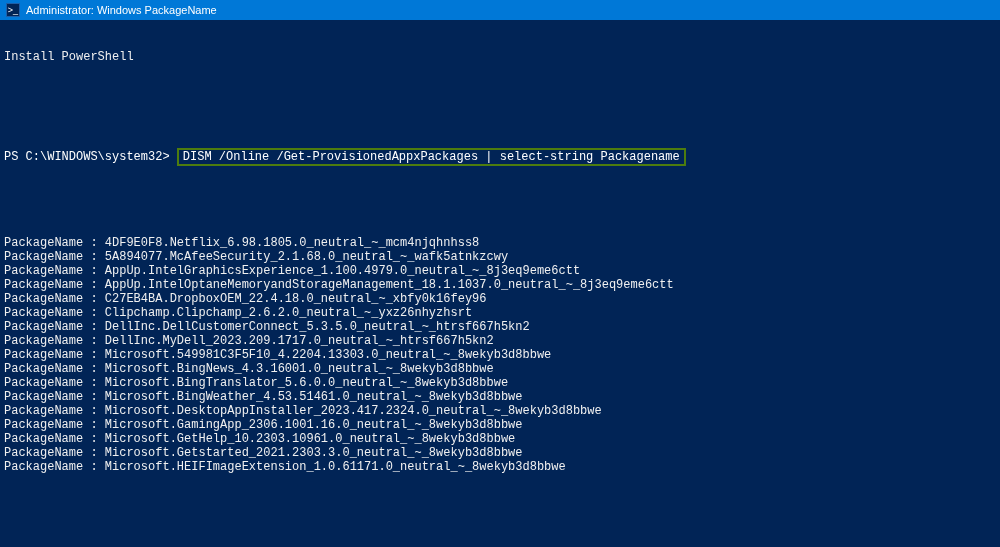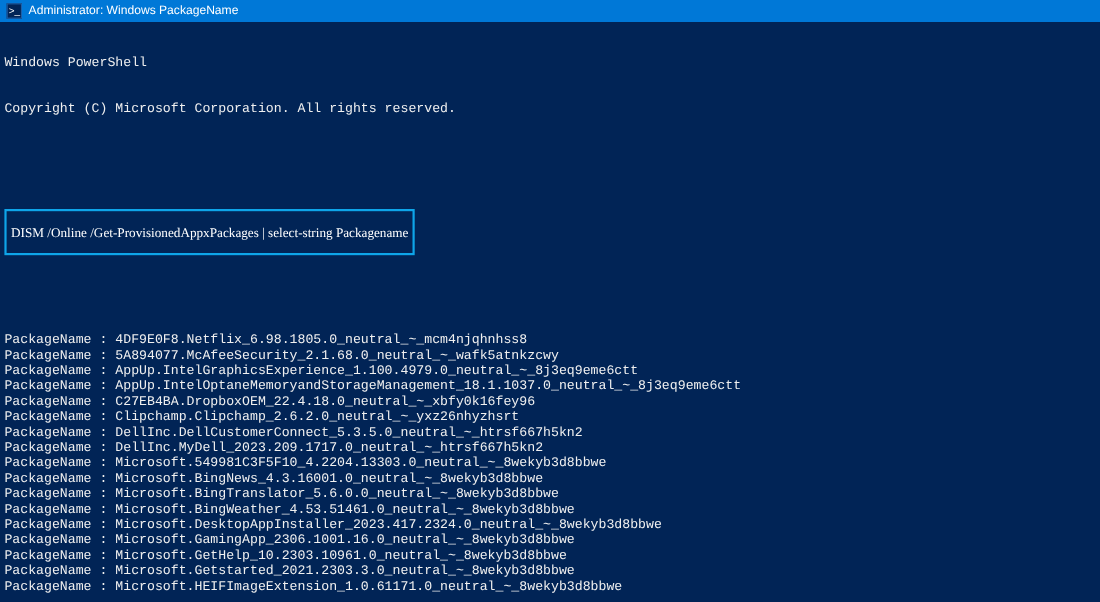--- a/index.html
+++ b/index.html
@@ -37,38 +37,37 @@
     .terminal {
       padding: 2px 4px;
       line-height: 14px;
       white-space: pre;
       color: #f0f0f0;
     }
     .line { display: block; }
     .prompt-row { display: flex; align-items: center; }
     .prompt { color: #ffffff; }
     .cmd-box {
-      border: 2px solid #0ea5e9;
-      padding: 12px 4px;
+      border: 2px solid #4d7c0f;
+      padding: 0 4px;
       color: #ffffff;
       display: inline-block;
-      font-family: Liberation Serif, serif;
     }
   </style>
 </head>
 <body>
 
 <div class="titlebar">
   <span class="ps-icon">&gt;_</span>
   <span>Administrator: Windows PackageName</span>
 </div>
 
 <div class="terminal">
-  <span class="line">Windows PowerShell</span>
-  <span class="line">Copyright (C) Microsoft Corporation. All rights reserved.</span>
+  <span class="line">Install PowerShell</span>
   <span class="line"></span>
   <span class="line"></span>
   <div class="line prompt-row">
+    <span class="prompt">PS C:\WINDOWS\system32&gt; </span>
     <span class="cmd-box">DISM /Online /Get-ProvisionedAppxPackages | select-string Packagename</span>
   </div>
   <span class="line"> </span>
   <div id="packages-out"><span class="line">PackageName : 4DF9E0F8.Netflix_6.98.1805.0_neutral_~_mcm4njqhnhss8</span><span class="line">PackageName : 5A894077.McAfeeSecurity_2.1.68.0_neutral_~_wafk5atnkzcwy</span><span class="line">PackageName : AppUp.IntelGraphicsExperience_1.100.4979.0_neutral_~_8j3eq9eme6ctt</span><span class="line">PackageName : AppUp.IntelOptaneMemoryandStorageManagement_18.1.1037.0_neutral_~_8j3eq9eme6ctt</span><span class="line">PackageName : C27EB4BA.DropboxOEM_22.4.18.0_neutral_~_xbfy0k16fey96</span><span class="line">PackageName : Clipchamp.Clipchamp_2.6.2.0_neutral_~_yxz26nhyzhsrt</span><span class="line">PackageName : DellInc.DellCustomerConnect_5.3.5.0_neutral_~_htrsf667h5kn2</span><span class="line">PackageName : DellInc.MyDell_2023.209.1717.0_neutral_~_htrsf667h5kn2</span><span class="line">PackageName : Microsoft.549981C3F5F10_4.2204.13303.0_neutral_~_8wekyb3d8bbwe</span><span class="line">PackageName : Microsoft.BingNews_4.3.16001.0_neutral_~_8wekyb3d8bbwe</span><span class="line">PackageName : Microsoft.BingTranslator_5.6.0.0_neutral_~_8wekyb3d8bbwe</span><span class="line">PackageName : Microsoft.BingWeather_4.53.51461.0_neutral_~_8wekyb3d8bbwe</span><span class="line">PackageName : Microsoft.DesktopAppInstaller_2023.417.2324.0_neutral_~_8wekyb3d8bbwe</span><span class="line">PackageName : Microsoft.GamingApp_2306.1001.16.0_neutral_~_8wekyb3d8bbwe</span><span class="line">PackageName : Microsoft.GetHelp_10.2303.10961.0_neutral_~_8wekyb3d8bbwe</span><span class="line">PackageName : Microsoft.Getstarted_2021.2303.3.0_neutral_~_8wekyb3d8bbwe</span><span class="line">PackageName : Microsoft.HEIFImageExtension_1.0.61171.0_neutral_~_8wekyb3d8bbwe</span></div>
 </div>
 
 </body></html>

